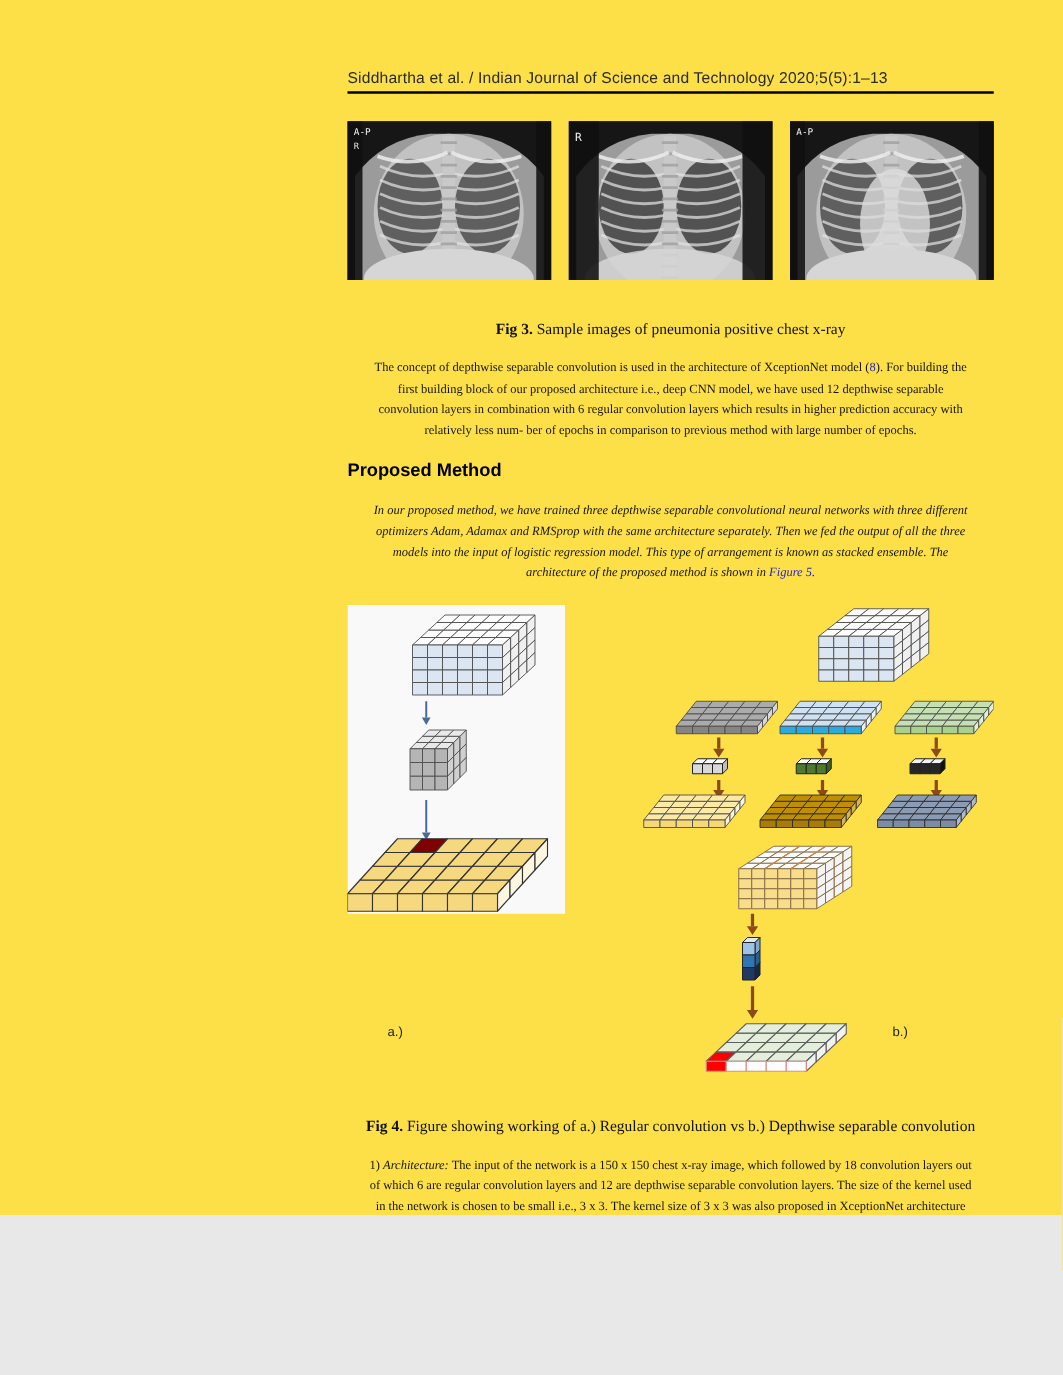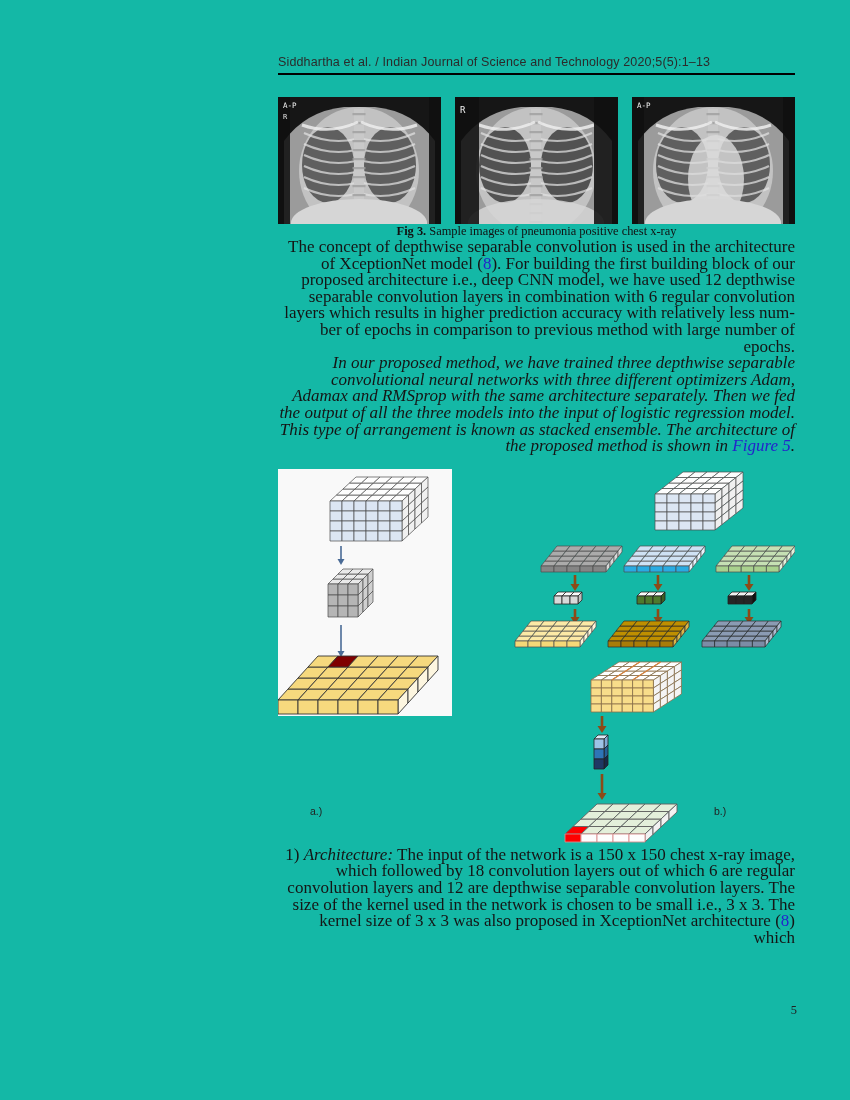--- a/index.html
+++ b/index.html
@@ -1,26 +1,26 @@
 <!DOCTYPE html>
 <html><head>
 <meta charset="utf-8">
 <style>
   html,body{margin:0;padding:0;background:#e8e8e8;}
-  .page{position:relative;width:850px;height:1100px;background:#14b8a6;margin:0 auto;
+  .page{position:relative;width:850px;height:972px;background:#fde047;margin:0 auto;
         font-family:"Liberation Serif",serif;overflow:hidden;}
   .content{position:absolute;left:278px;top:0;width:517px;}
   .running-header{margin-top:55px;font-family:"Liberation Sans",sans-serif;
         font-size:12.5px;color:#2b2b2b;letter-spacing:.15px;line-height:14px;}
   .header-rule{margin-top:4px;border-top:2px solid #000;height:0;}
   .xray-row{margin-top:22px;display:flex;gap:14px;justify-content:space-between;}
   .xray{display:block;width:163px;height:127px;background:#161616;}
-  .caption{margin-top:0;text-align:center;font-size:12.4px;color:#111;line-height:15px;}
+  .caption{margin-top:32px;text-align:center;font-size:12.4px;color:#111;line-height:15px;}
   .caption b{font-weight:700;}
-  p.body{margin:0;font-size:17px;line-height:16.6px;color:#151515;text-align:right;}
+  p.body{margin:16px;font-size:10px;line-height:16.6px;color:#151515;text-align:center;}
   .p1{margin-top:31px;}
   .p2{margin-top:12px;font-style:italic;}
   .p3{margin-top:18px;}
   h2.section{margin:16px 0 0 0;font-family:"Liberation Sans",sans-serif;
         font-size:14.6px;font-weight:700;color:#000;line-height:16px;}
   a.cite{text-decoration:none;cursor:pointer;}
   .fig4-wrap{position:relative;margin-top:14px;width:517px;height:378px;}
   .fig-label{position:absolute;font-family:"Liberation Sans",sans-serif;
         font-size:10.5px;color:#222;}
   .fig-label-a{left:32px;top:336px;}
@@ -157,20 +157,21 @@
           <rect x="0" y="0" width="12" height="127" fill="#101010" opacity="0.88"></rect>
           <rect x="151" y="0" width="12" height="127" fill="#101010" opacity="0.88"></rect>
           <text x="5" y="11" fill="#f2f2f2" font-size="7.5" font-family="&quot;DejaVu Sans Mono&quot;, monospace">A-P</text>
         </svg>
     </div>
 
     <div class="caption"><b>Fig 3.</b><span> Sample images of pneumonia positive chest x-ray</span></div>
 
     <p class="body p1"><span>The concept of depthwise separable convolution is used in the architecture of XceptionNet model (</span><a class="cite" style="color: rgb(36, 36, 204);">8</a><span>). For building the first building block of our proposed architecture i.e., deep CNN model, we have used 12 depthwise separable convolution layers in combination with 6 regular convolution layers which results in higher prediction accuracy with relatively less num- ber of epochs in comparison to previous method with large number of epochs.</span></p>
 
+    <h2 class="section">Proposed Method</h2>
 
     <p class="body p2"><span>In our proposed method, we have trained three depthwise separable convolutional neural networks with three different optimizers Adam, Adamax and RMSprop with the same architecture separately. Then we fed the output of all the three models into the input of logistic regression model. This type of arrangement is known as stacked ensemble. The architecture of the proposed method is shown in </span><a class="cite" style="color: rgb(36, 36, 204);">Figure 5</a><span>.</span></p>
 
     <div class="fig4-wrap">
       <svg id="fig4" width="517" height="378" viewBox="0 0 517 378">
           <rect x="0" y="0" width="174" height="247" fill="#f9f9f9"></rect>
           <polygon points="52,32 64,32 70.5,26 58.5,26" fill="#fdfdfd" stroke="#4a4a4a" stroke-width="0.7" stroke-linejoin="round"></polygon>
           <polygon points="64,32 76,32 82.5,26 70.5,26" fill="#fdfdfd" stroke="#4a4a4a" stroke-width="0.7" stroke-linejoin="round"></polygon>
           <polygon points="76,32 88,32 94.5,26 82.5,26" fill="#fdfdfd" stroke="#4a4a4a" stroke-width="0.7" stroke-linejoin="round"></polygon>
           <polygon points="88,32 100,32 106.5,26 94.5,26" fill="#fdfdfd" stroke="#4a4a4a" stroke-width="0.7" stroke-linejoin="round"></polygon>
@@ -666,19 +667,20 @@
           <polygon points="287,365 303,365 303,373 287,373" fill="#fe0000" stroke="#d98c8c" stroke-width="0.9" stroke-linejoin="round"></polygon>
           <polygon points="303,365 319,365 319,373 303,373" fill="#fdfdfd" stroke="#d98c8c" stroke-width="0.9" stroke-linejoin="round"></polygon>
           <polygon points="319,365 335,365 335,373 319,373" fill="#fdfdfd" stroke="#d98c8c" stroke-width="0.9" stroke-linejoin="round"></polygon>
           <polygon points="335,365 351,365 351,373 335,373" fill="#fdfdfd" stroke="#d98c8c" stroke-width="0.9" stroke-linejoin="round"></polygon>
           <polygon points="351,365 367,365 367,373 351,373" fill="#fdfdfd" stroke="#d98c8c" stroke-width="0.9" stroke-linejoin="round"></polygon>
         </svg>
       <span class="fig-label fig-label-a">a.)</span>
       <span class="fig-label fig-label-b">b.)</span>
     </div>
 
+    <div class="caption"><b>Fig 4.</b><span> Figure showing working of a.) Regular convolution vs b.) Depthwise separable convolution</span></div>
 
     <p class="body p3"><span>1) </span><i>Architecture:</i><span> The input of the network is a 150 x 150 chest x-ray image, which followed by 18 convolution layers out of which 6 are regular convolution layers and 12 are depthwise separable convolution layers. The size of the kernel used in the network is chosen to be small i.e., 3 x 3. The kernel size of 3 x 3 was also proposed in XceptionNet architecture (</span><a class="cite" style="color: rgb(36, 36, 204);">8</a><span>) which</span></p>
 
   </div>
 
   <div class="page-num">5</div>
 </div>
 
 </body></html>

